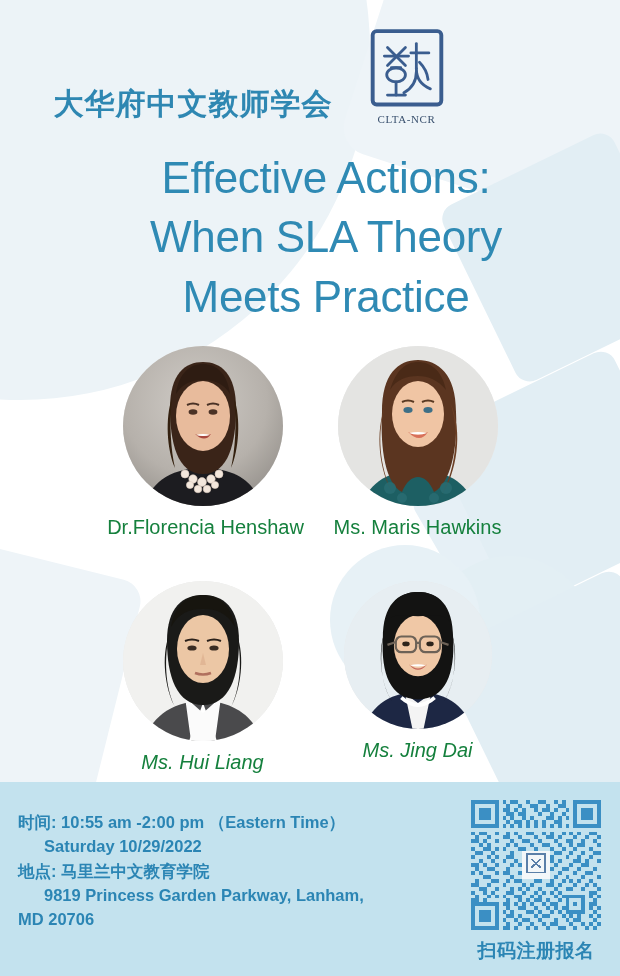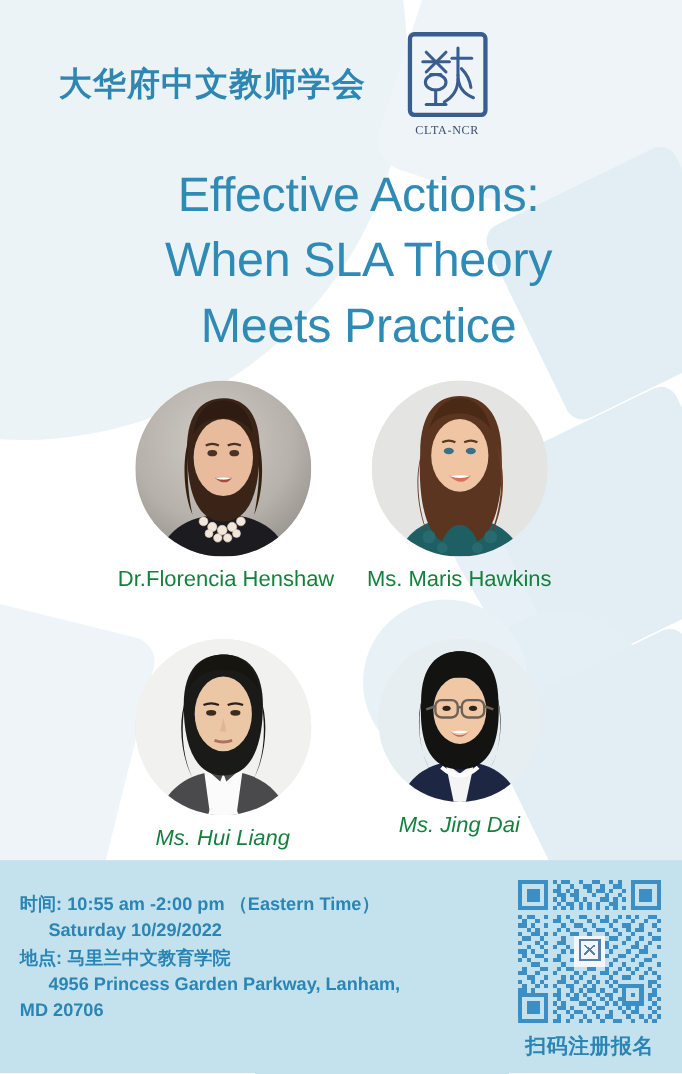--- a/index.html
+++ b/index.html
@@ -109,21 +109,21 @@
     border-radius: 14px;
   }
 
   
   .header {
     position: absolute;
     left: 0;
     top: 26px;
     width: 512px;
     display: flex;
-    align-items: center;
+    align-items: flex-end;
     justify-content: center;
     gap: 22px;
   }
   .org-lines {
     text-align: center;
     color: #2e87b2;
     font-weight: bold;
     font-size: 30px;
     line-height: 1.36;
     letter-spacing: 1px;
@@ -433,21 +433,21 @@
     <div class="info-text">
       <span class="info-row">
         <span class="info-label">时间:</span>
         <span>10:55 am -2:00 pm （Eastern Time）</span>
       </span>
       <span class="info-row info-indent">Saturday 10/29/2022</span>
       <span class="info-row">
         <span class="info-label">地点:</span>
         <span>马里兰中文教育学院</span>
       </span>
-      <span class="info-row info-indent">4956 Princess Garden Parkway, Lanham,</span>
+      <span class="info-row info-indent">9819 Princess Garden Parkway, Lanham,</span>
       <span class="info-row">MD 20706</span>
     </div>
 
     <div class="qr-block">
       <div class="qr-code">
         <svg viewBox="0 0 33 33" width="130" height="130" shape-rendering="crispEdges" xmlns="http://www.w3.org/2000/svg">
           <rect width="33" height="33" fill="#c3e2ee"></rect>
           <g fill="#3b8fc4">
 
             <path d="M0 0h7v7h-7z"></path>

